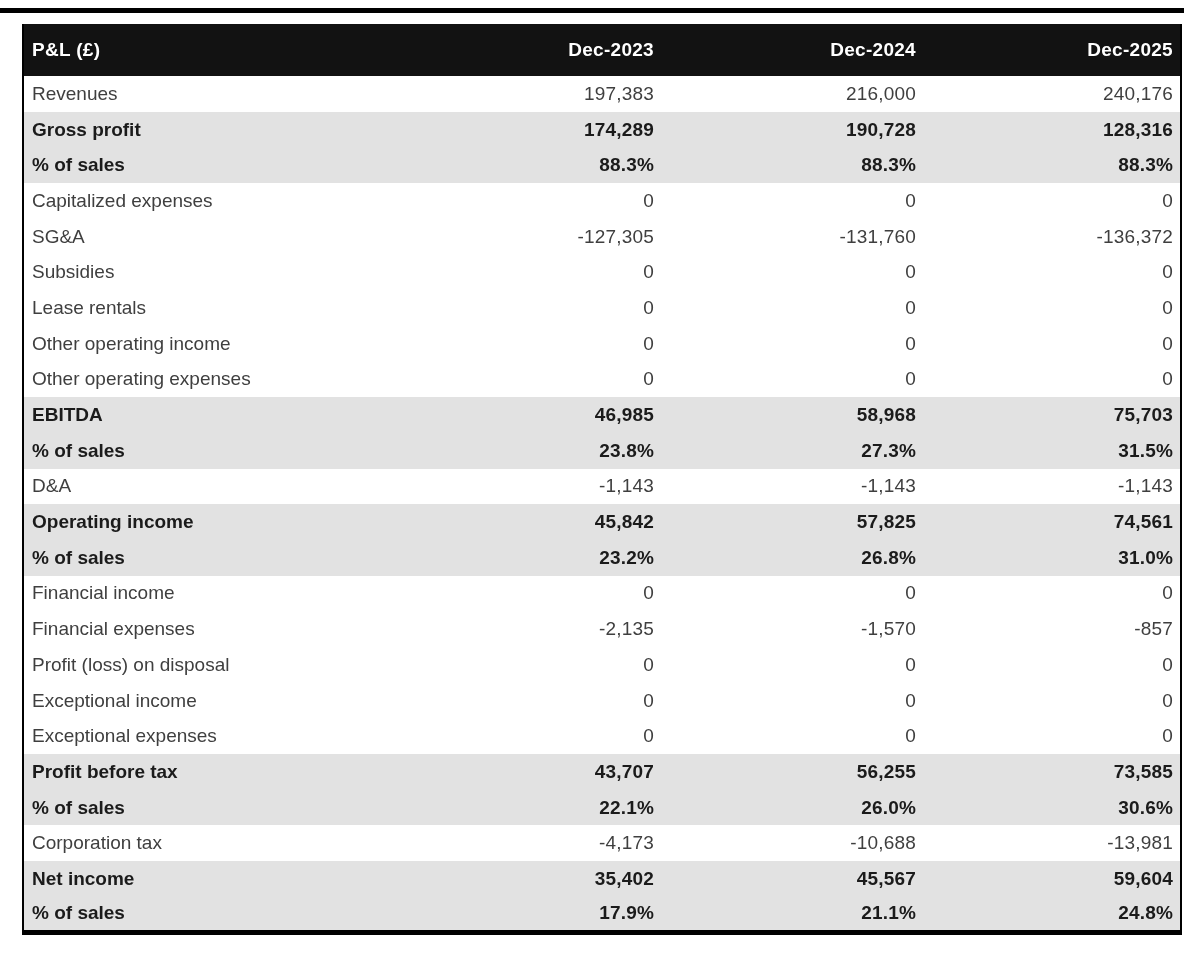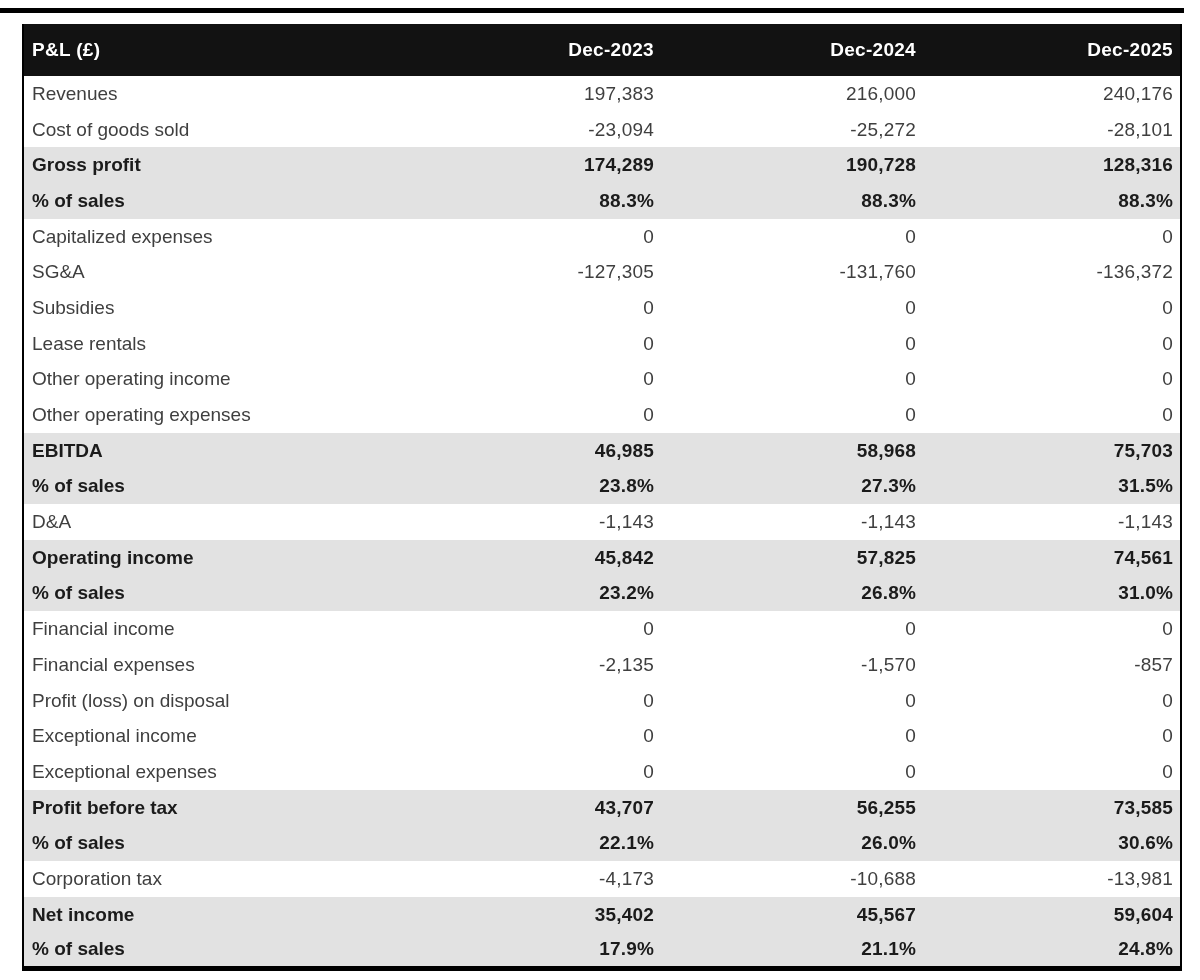--- a/index.html
+++ b/index.html
@@ -78,26 +78,20 @@
         <th class="col">Dec-2025</th>
       </tr>
     </thead>
     <tbody>
         <tr>
           <td class="lbl">Revenues</td>
           <td class="val">197,383</td>
           <td class="val">216,000</td>
           <td class="val">240,176</td>
         </tr>
-        <tr>
-          <td class="lbl">Cost of goods sold</td>
-          <td class="val">-23,094</td>
-          <td class="val">-25,272</td>
-          <td class="val">-28,101</td>
-        </tr>
         <tr class="em">
           <td class="lbl">Gross profit</td>
           <td class="val">174,289</td>
           <td class="val">190,728</td>
           <td class="val">128,316</td>
         </tr>
         <tr class="em">
           <td class="lbl">% of sales</td>
           <td class="val">88.3%</td>
           <td class="val">88.3%</td>

